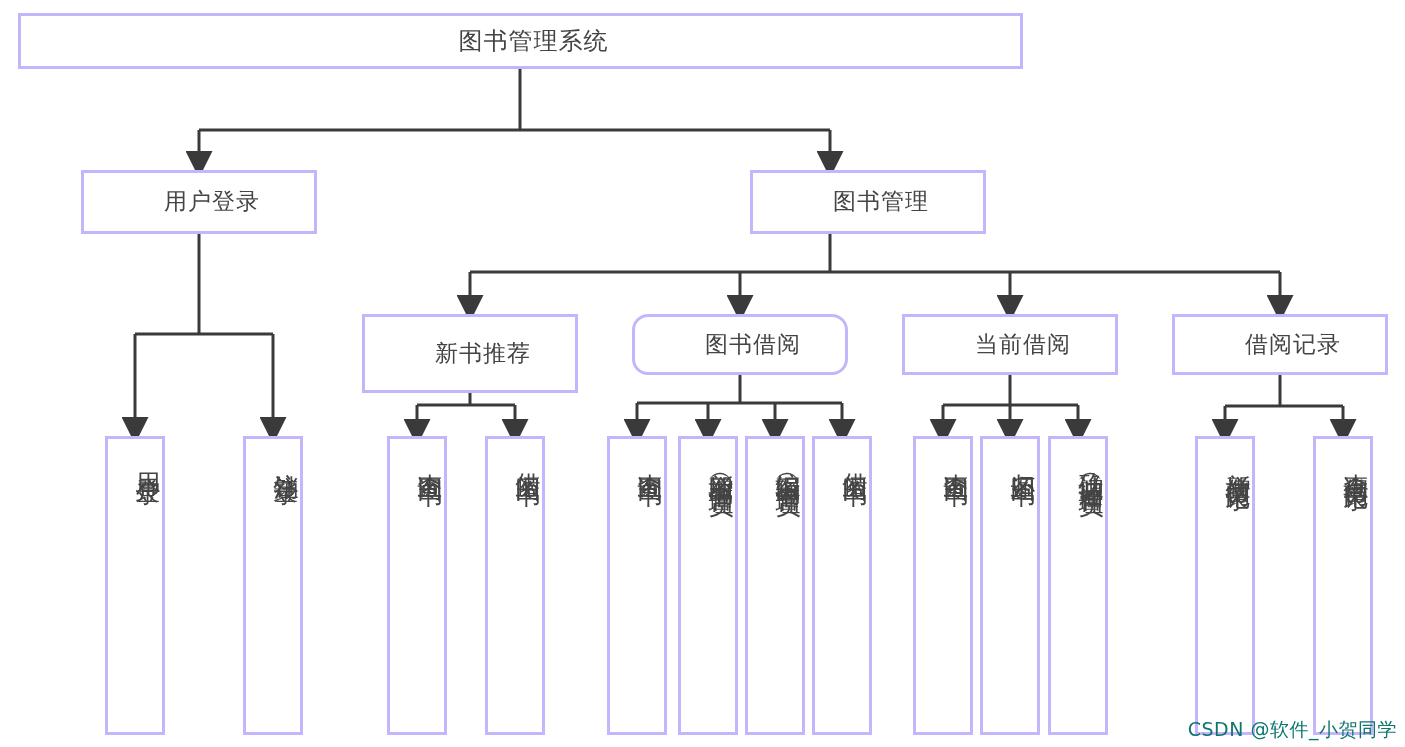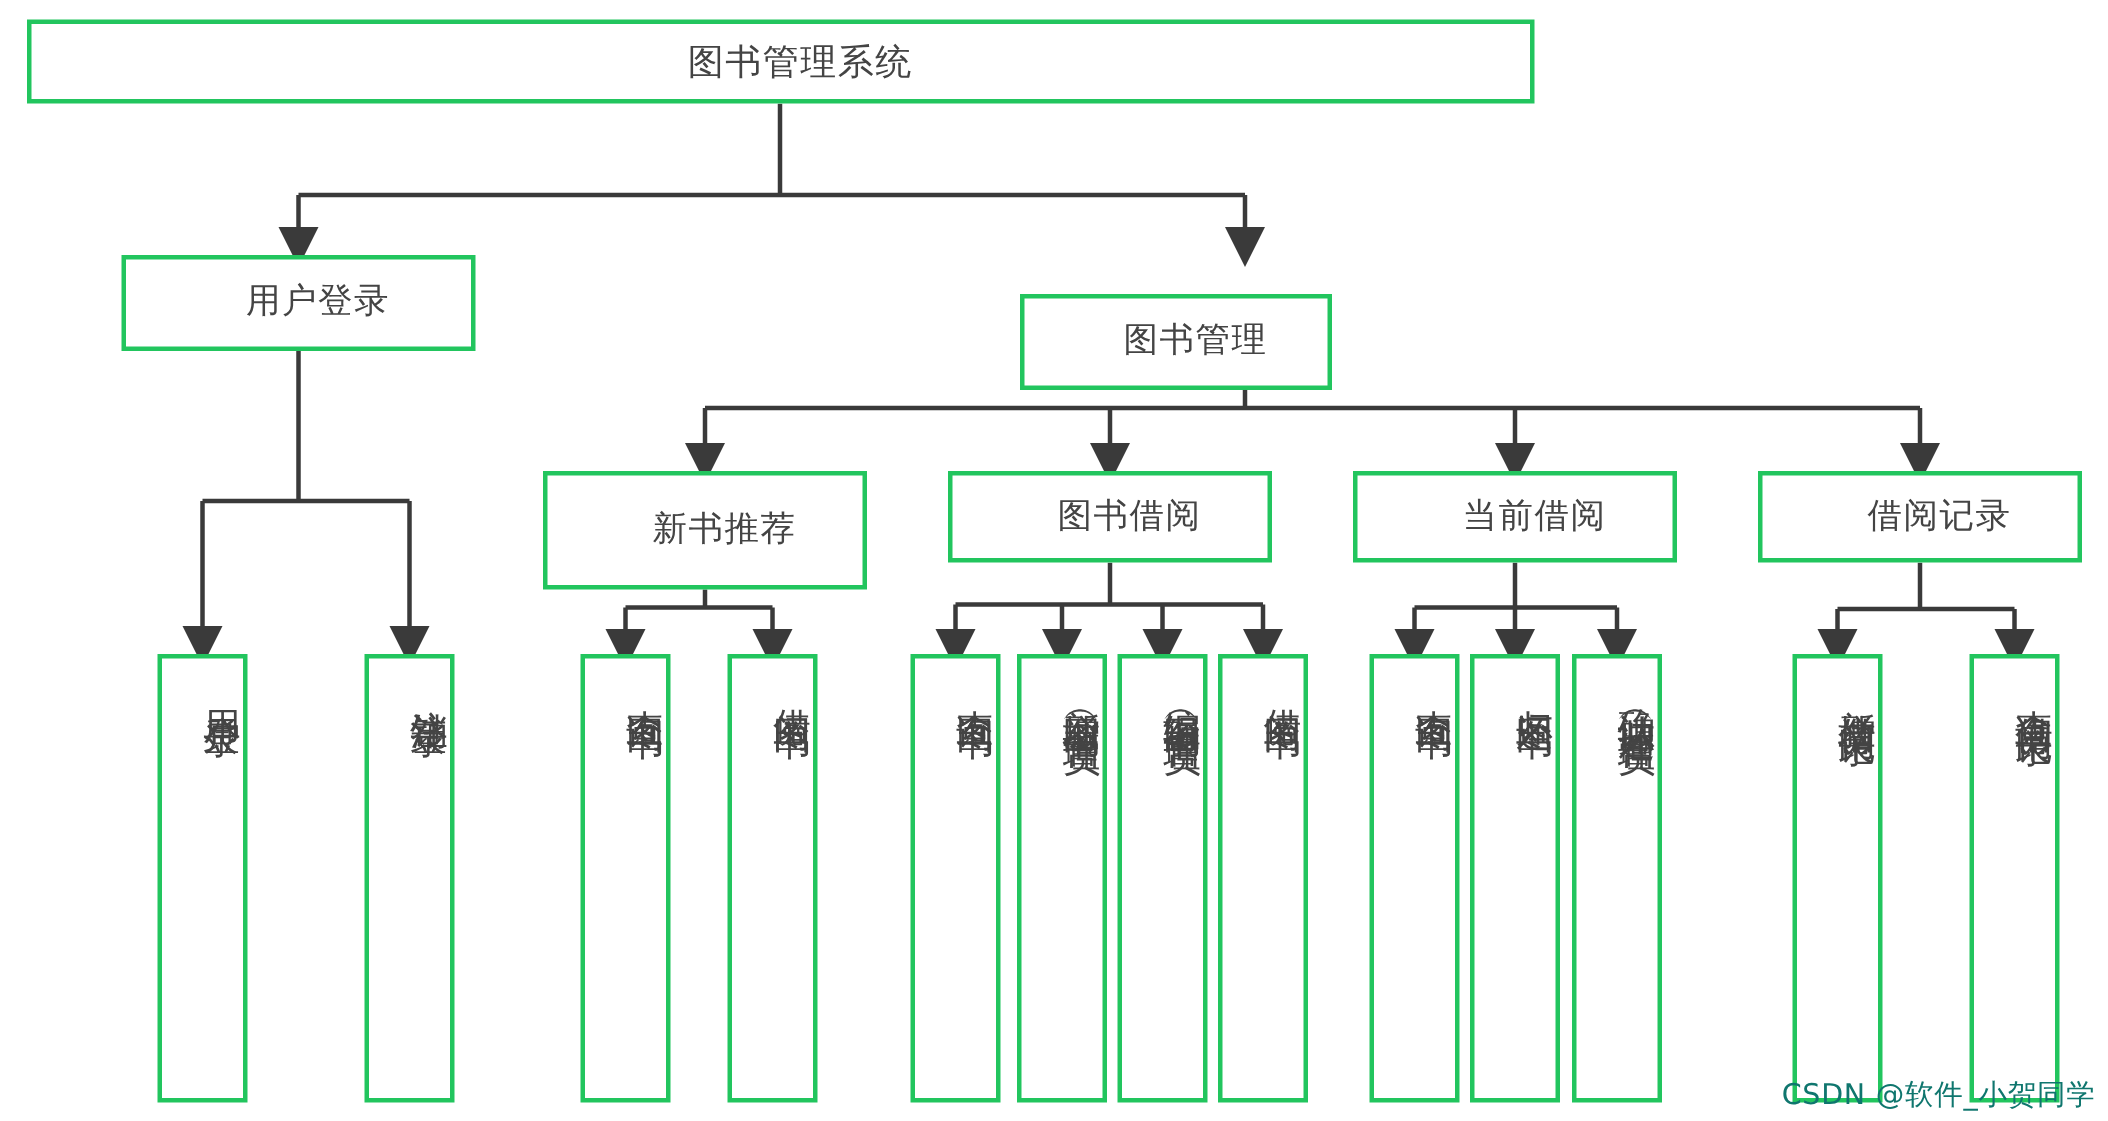--- a/index.html
+++ b/index.html
@@ -22,21 +22,21 @@
     left: 0;
     top: 0;
     width: 1405px;
     height: 747px;
     pointer-events: none;
   }
   .node {
     position: absolute;
     box-sizing: border-box;
     background: #ffffff;
-    border: 3px solid #22c55e;
+    border: 3px solid #c4b5fd;
     display: flex;
     align-items: center;
     justify-content: center;
     overflow: hidden;
     padding-left: 26px;
   }
   .node .label {
     color: #444444;
     font-size: 23px;
     line-height: 1.18;
@@ -123,28 +123,28 @@
     </g>
   </svg>
 
   <div class="node root" style="left:18px; top:13px; width:1005px; height:56px;">
     <span class="label">图书管理系统</span>
   </div>
 
   <div class="node" style="left:81px; top:170px; width:236px; height:64px;">
     <span class="label">用户登录</span>
   </div>
-  <div class="node" style="left:680px; top:170px; width:208px; height:64px;margin-top:26px;">
+  <div class="node" style="left:750px; top:170px; width:236px; height:64px;">
     <span class="label">图书管理</span>
   </div>
 
   <div class="node" style="left:362px; top:314px; width:216px; height:79px;">
     <span class="label">新书推荐</span>
   </div>
-  <div class="node" style="left:632px; top:314px; width:216px; height:61px;">
+  <div class="node" style="left:632px; top:314px; width:216px; height:61px;border-radius:16px;">
     <span class="label">图书借阅</span>
   </div>
   <div class="node" style="left:902px; top:314px; width:216px; height:61px;">
     <span class="label">当前借阅</span>
   </div>
   <div class="node" style="left:1172px; top:314px; width:216px; height:61px;">
     <span class="label">借阅记录</span>
   </div>
 
   <div class="node vertical" style="left:105px; top:436px; width:60px; height:299px;">

